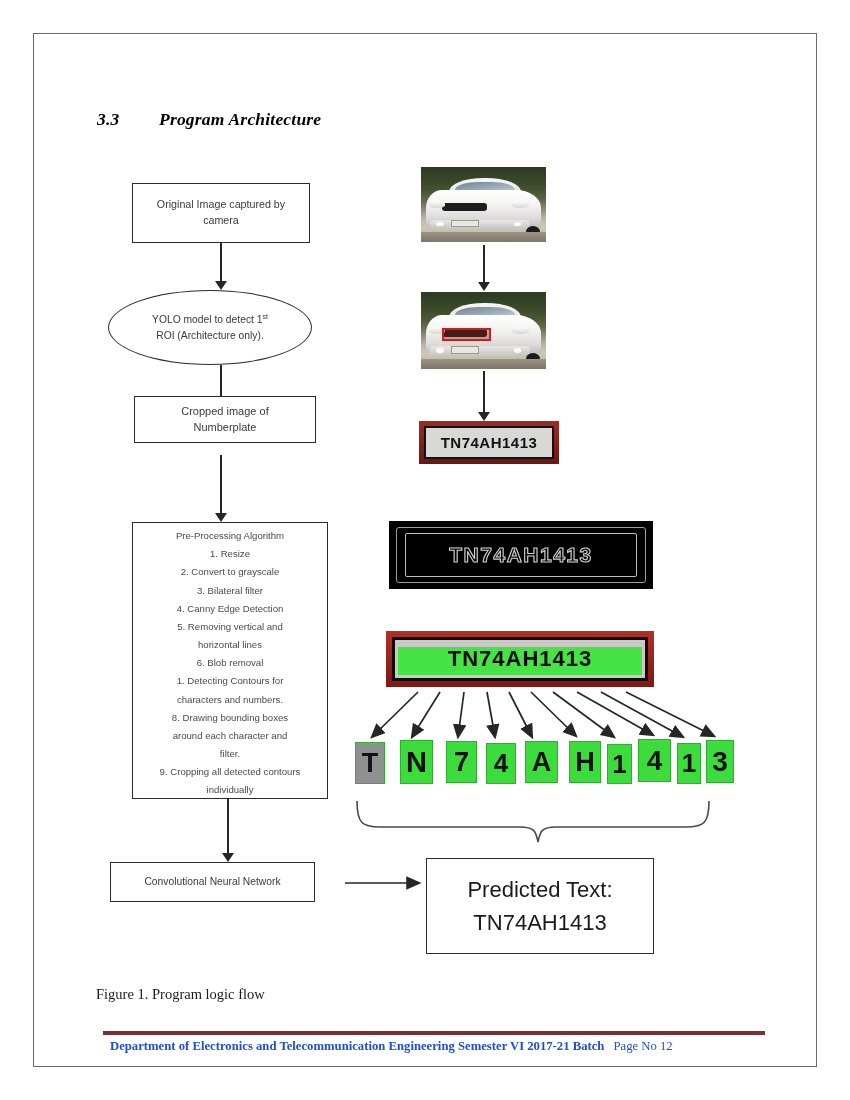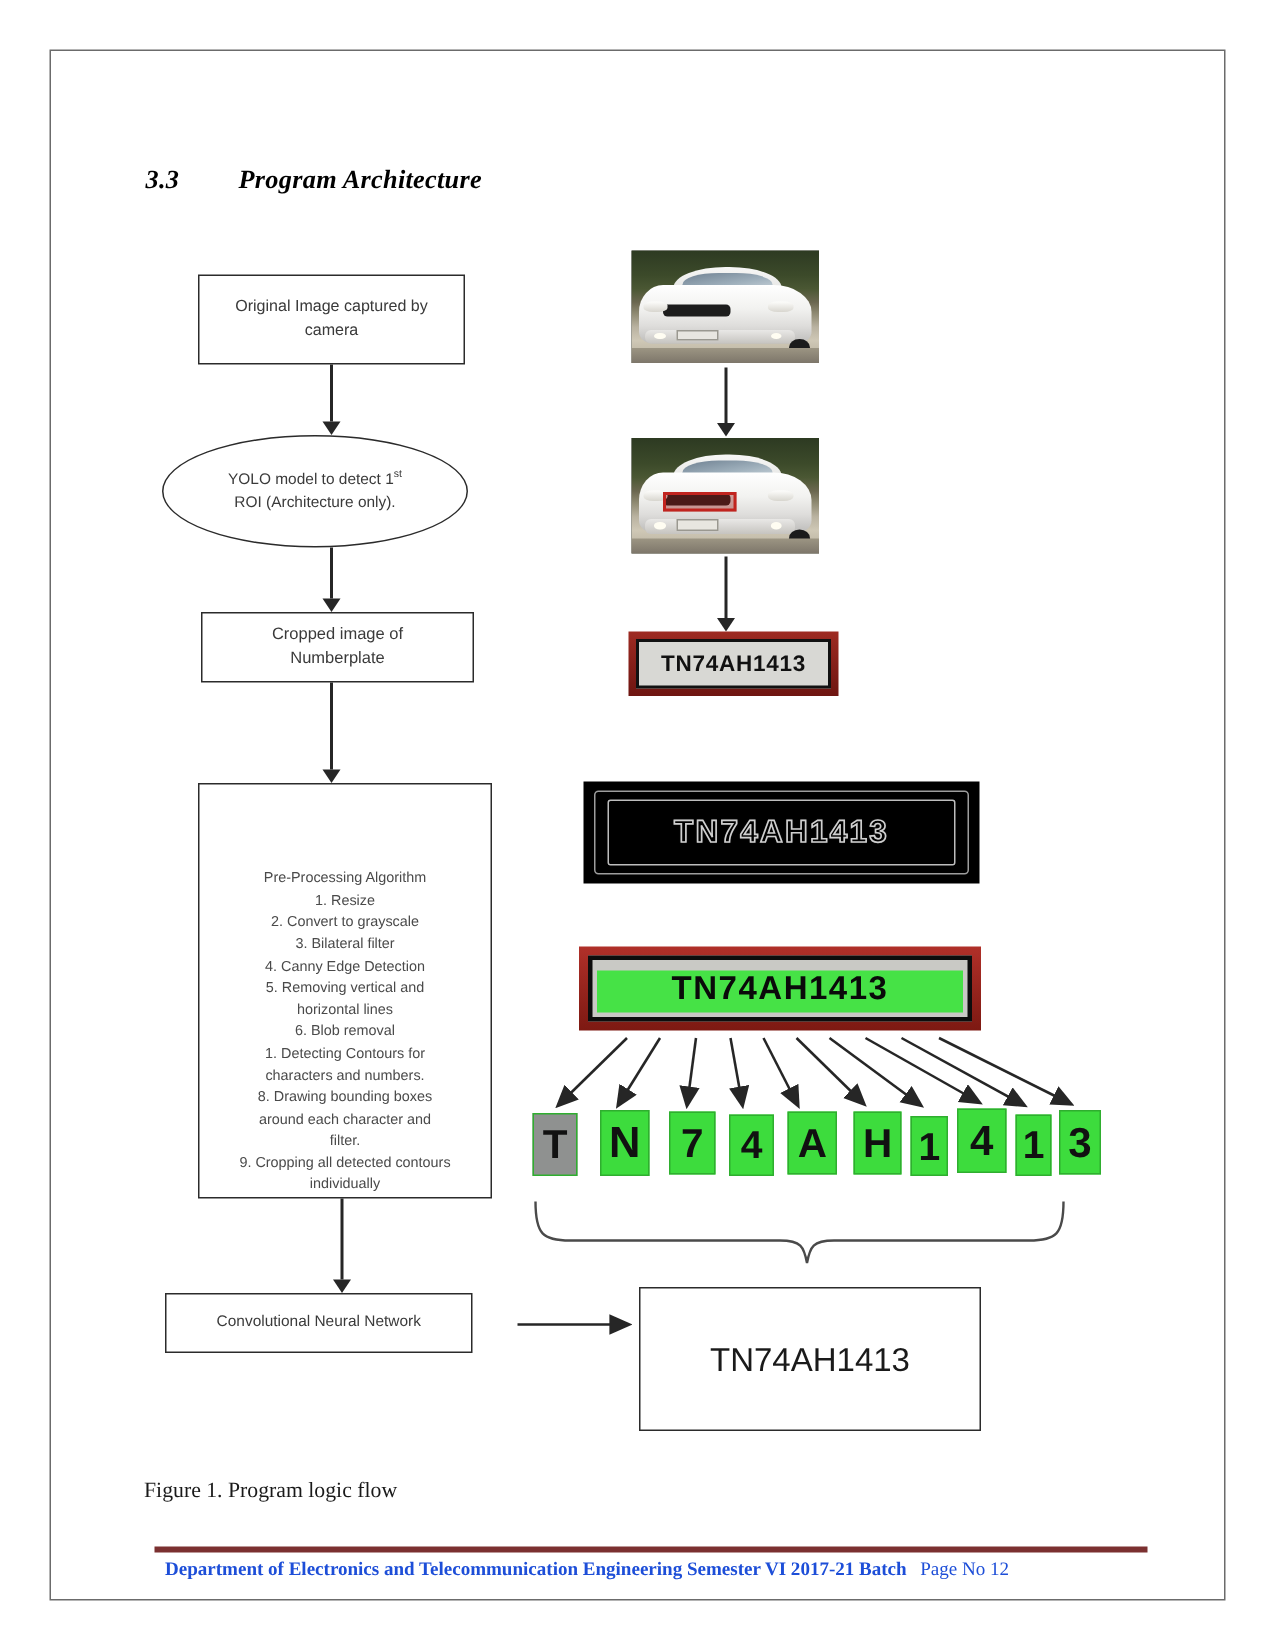--- a/index.html
+++ b/index.html
@@ -11,22 +11,22 @@
   #heading{position:absolute;left:63px;top:75px;font-family:"Liberation Serif",serif;font-weight:bold;font-size:17.5px;color:#000;letter-spacing:.2px;font-style:italic;}
   #heading .num{display:inline-block;width:62px;}
 
   
   .fbox{position:absolute;box-sizing:border-box;border:1.6px solid #2b2b2b;background:#fff;
         font-family:"Liberation Sans",sans-serif;color:#3a3a3a;text-align:center;
         display:flex;align-items:center;justify-content:center;flex-direction:column;}
   .fbox .ln{display:block;line-height:1.45;}
 
   #box-original{left:132px;top:183px;width:178px;height:60px;font-size:10.7px;}
-  #box-cropped{left:134px;top:408px;width:182px;height:47px;font-size:11px;}
-  #box-prep{left:132px;top:522px;width:196px;height:277px;font-size:9.6px;padding:6px 4px 0;justify-content:flex-end;color:#4a4a4a;}
+  #box-cropped{left:134px;top:396px;width:182px;height:47px;font-size:11px;}
+  #box-prep{left:132px;top:522px;width:196px;height:277px;font-size:9.6px;padding:6px 4px 0;justify-content:space-between;color:#4a4a4a;}
   #box-prep .ln{line-height:1.52;}
   #box-cnn{left:110px;top:862px;width:205px;height:40px;font-size:10.3px;}
   #box-pred{left:426px;top:858px;width:228px;height:96px;font-size:22px;color:#1a1a1a;}
   #box-pred .ln{line-height:1.5;}
 
   
   #oval-yolo{position:absolute;left:108px;top:290px;width:204px;height:75px;box-sizing:border-box;
       border:1.6px solid #2b2b2b;border-radius:50%;background:#fff;
       font-family:"Liberation Sans",sans-serif;font-size:10.3px;color:#3a3a3a;
       display:flex;flex-direction:column;align-items:center;justify-content:center;text-align:center;}
@@ -170,20 +170,21 @@
 <div class="varrow" style="left:222px;top:799px;height:63px;">
   <div class="stem" style="height:54px;"></div>
     <div class="head"></div>
 </div>
 
 <div class="fbox" id="box-cnn">
   <span class="ln">Convolutional Neural Network</span>
 </div>
 
 <div class="fbox" id="box-pred">
+  <span class="ln">Predicted Text:</span>
   <span class="ln">TN74AH1413</span>
 </div>
 
 <div class="photo" id="photo-car-1" style="left:421px;top:167px;width:125px;height:75px;">
   <div class="car">
     <div class="roof"></div>
       <div class="wind"></div>
       <div class="body"></div>
     <div class="grille"></div>
       <div class="hl l"></div>

